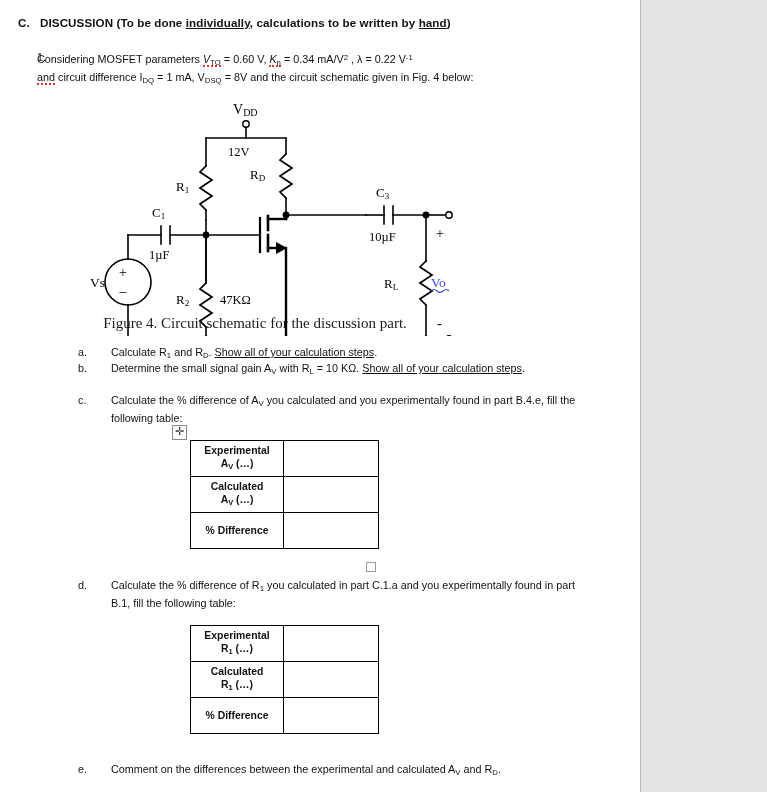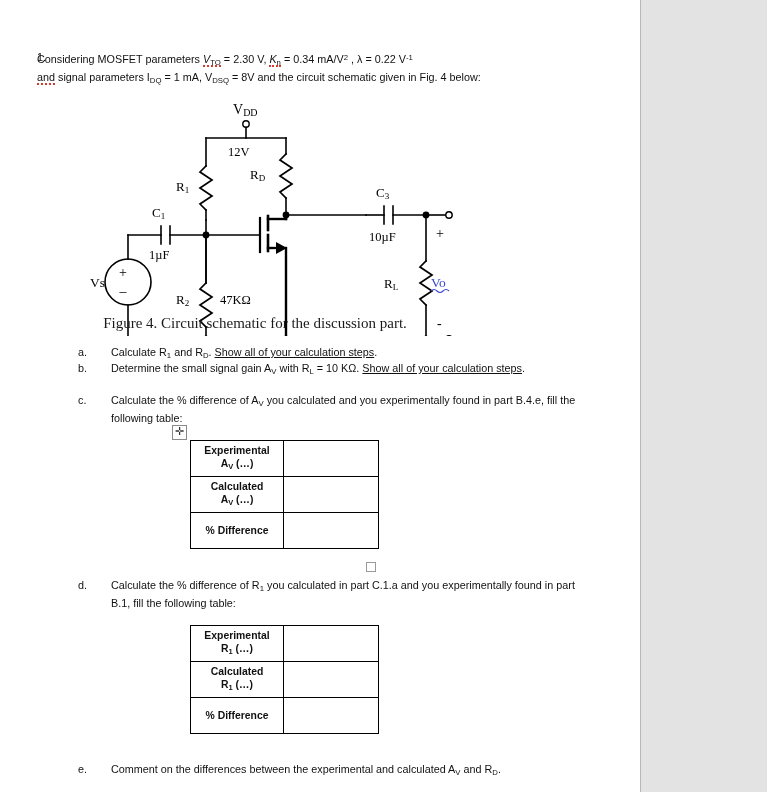--- a/index.html
+++ b/index.html
@@ -86,26 +86,29 @@
     position:absolute;
     width:8px;height:8px;
     border:1px solid #9a9a9a;background:#fff;
   }
 </style>
 </head>
 <body>
 
 <div class="page">
 
+  <div class="sec-head">
+    <span class="lbl">C.</span><span>DISCUSSION (To be done </span><span class="u">individually</span><span>, calculations to be written by </span><span class="u">hand</span><span>)</span>
+  </div>
 
   <div class="item1">
     <span class="num">1.</span>
     <span class="bd">
-      <span>Considering MOSFET parameters </span><span class="sq-red"><i style="font-style:italic">V</i><sub>TO</sub></span><span> = 2.30 V, </span><span class="sq-red"><i style="font-style:italic">K</i><sub>n</sub></span><span> = 0.34 mA/V</span><sup>2</sup><span> , λ = 0.22 V</span><sup>-1</sup><br>
-      <span class="sq-red">and</span><span> signal parameters I</span><sub>DQ</sub><span> = 1 mA, V</span><sub>DSQ</sub><span> = 8V and the circuit schematic given in Fig. 4 below:</span>
+      <span>Considering MOSFET parameters </span><span class="sq-red"><i style="font-style:italic">V</i><sub>TO</sub></span><span> = 0.60 V, </span><span class="sq-red"><i style="font-style:italic">K</i><sub>n</sub></span><span> = 0.34 mA/V</span><sup>2</sup><span> , λ = 0.22 V</span><sup>-1</sup><br>
+      <span class="sq-red">and</span><span> circuit difference I</span><sub>DQ</sub><span> = 1 mA, V</span><sub>DSQ</sub><span> = 8V and the circuit schematic given in Fig. 4 below:</span>
     </span>
   </div>
 
   <div class="fig-wrap">
     <svg width="370" height="240" viewBox="0 0 370 240">
       <g stroke="#000" stroke-width="1.6" fill="none" stroke-linecap="square">
 
         <circle cx="158" cy="28" r="3.2" stroke-width="1.4" fill="#fff"></circle>
         <line x1="158" y1="31.5" x2="158" y2="42"></line>
 

